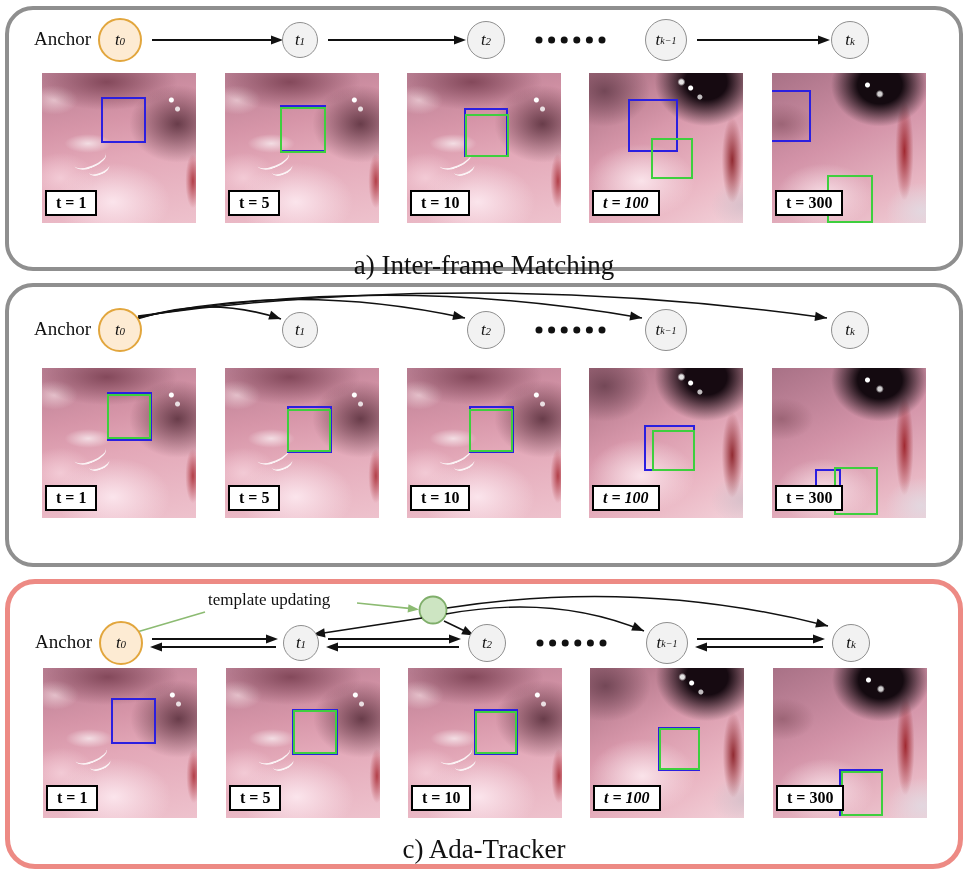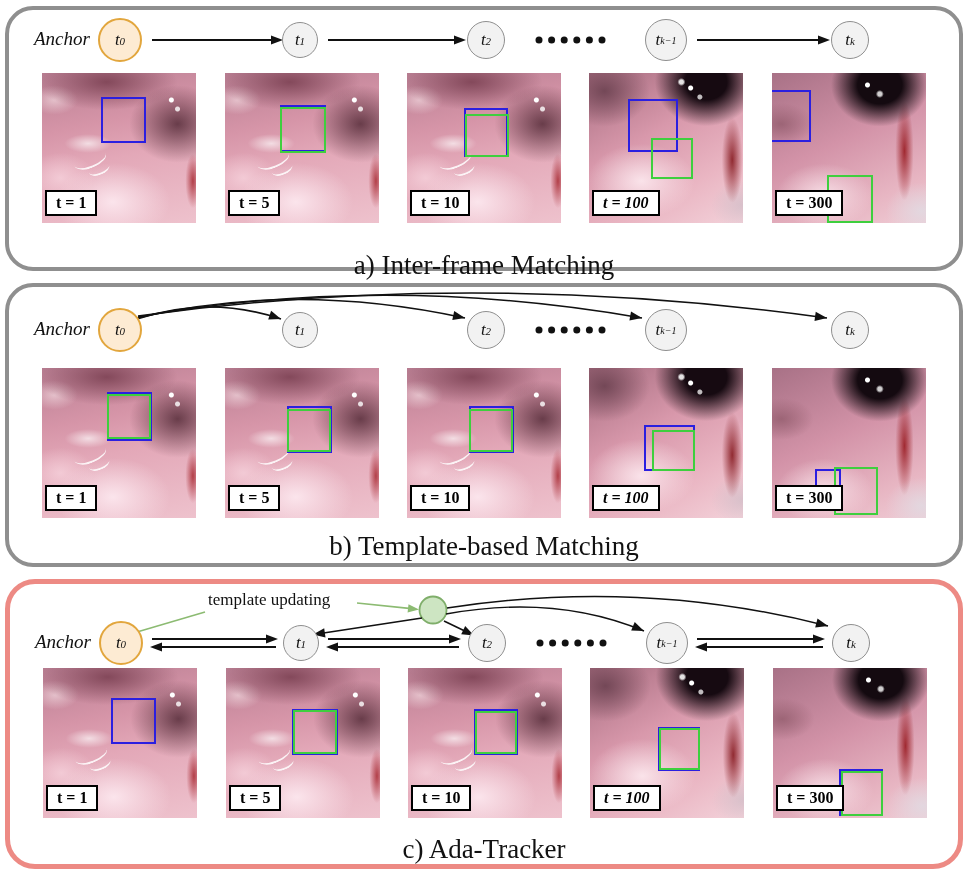--- a/index.html
+++ b/index.html
@@ -3,21 +3,21 @@
 <meta charset="utf-8">
 <style>
   html,body{margin:0;padding:0;background:#ffffff;}
   .fig{position:relative;width:968px;height:875px;background:#fff;box-sizing:border-box;
        padding-top:6px;font-family:"Liberation Serif",serif;}
   .panel{position:relative;margin:0 5px 12px 5px;box-sizing:border-box;border-radius:28px;}
   .panel.pa{height:265px;border:4px solid #8f8f8f;}
   .panel.pb{height:284px;border:4px solid #8f8f8f;}
   .panel.pc{height:290px;border:5px solid #ed8a84;border-radius:30px;margin-bottom:0;}
   svg.arrows{position:absolute;left:0;top:0;overflow:visible;}
-  .anchor{position:absolute;font-style:italic;font-size:19px;color:#111;}
+  .anchor{position:absolute;font-size:19px;color:#111;}
   .node{position:absolute;border-radius:50%;display:flex;align-items:center;justify-content:center;
         font-style:italic;font-size:17px;color:#111;box-sizing:border-box;}
   .node sub{font-size:11px;line-height:0;font-style:italic;transform:translateY(1px);}
   .node.small sub{font-size:10px;}
   .frame{position:absolute;width:154px;height:150px;overflow:hidden;}
   .bbox{position:absolute;border:2px solid;background:transparent;}
   .tlabel{position:absolute;left:3px;bottom:7px;background:#fff;border:2.5px solid #000;
           padding:0 9px;font-weight:bold;font-size:16px;line-height:22px;color:#000;
           font-family:"Liberation Serif",serif;}
   .caption{position:absolute;left:0;right:0;text-align:center;font-size:27px;color:#111;}
@@ -191,21 +191,20 @@
       <div class="frame scene2" style="left: 580px; top: 81px;">
         <div class="bbox" style="border-color: rgb(43, 31, 224); left: 36%; top: 38%; width: 30%; height: 28%;"></div>
         <div class="bbox" style="border-color: rgb(62, 207, 62); left: 41%; top: 41%; width: 25%; height: 25%;"></div>
         <div class="tlabel">t = 100</div>
       </div>
       <div class="frame scene3" style="left: 763px; top: 81px;">
         <div class="bbox" style="border-color: rgb(43, 31, 224); left: 28%; top: 67%; width: 14%; height: 15%;"></div>
         <div class="bbox" style="border-color: rgb(62, 207, 62); left: 40%; top: 66%; width: 26%; height: 29%;"></div>
         <div class="tlabel">t = 300</div>
       </div>
-      <div class="caption" style="top: 244px;">b) Template-based Matching</div>
     </section>
     <section class="panel pc">
       <svg class="arrows" width="950" height="82">
         <line x1="142" y1="55" x2="257" y2="55" stroke="#111111" stroke-width="2.2"></line>
         <polygon points="268,55 256.0,50.4 256.0,59.6" fill="#111111"></polygon>
         <line x1="151" y1="63" x2="266" y2="63" stroke="#111111" stroke-width="2.2"></line>
         <polygon points="140,63 152.0,67.6 152.0,58.4" fill="#111111"></polygon>
         <line x1="318" y1="55" x2="440" y2="55" stroke="#111111" stroke-width="2.2"></line>
         <polygon points="451,55 439.0,50.4 439.0,59.6" fill="#111111"></polygon>
         <line x1="327" y1="63" x2="449" y2="63" stroke="#111111" stroke-width="2.2"></line>

